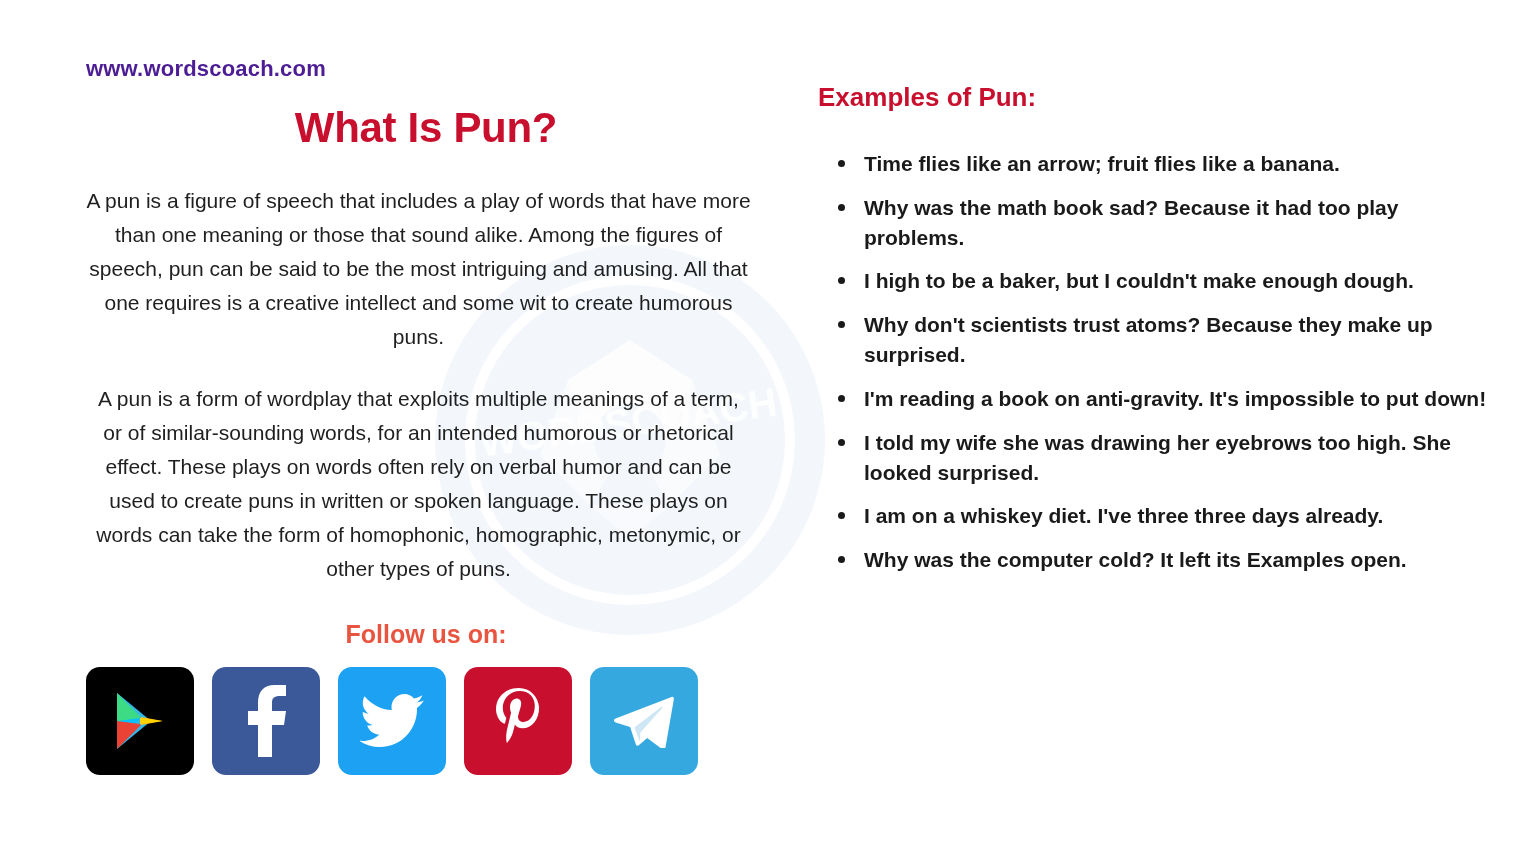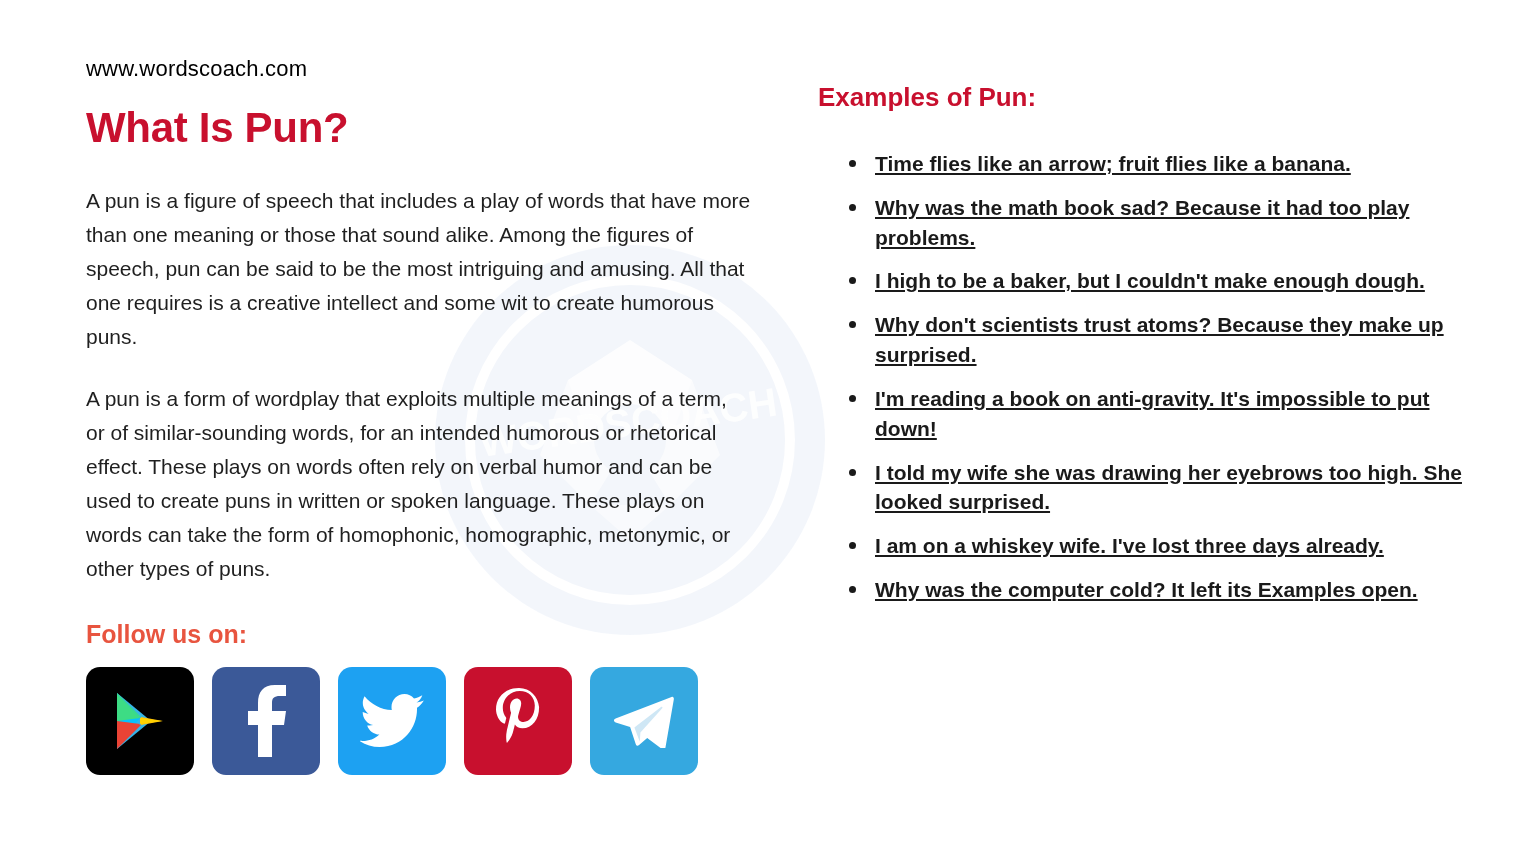--- a/index.html
+++ b/index.html
@@ -35,46 +35,49 @@
 
   
   .left-col {
     position: absolute;
     left: 86px;
     top: 56px;
     width: 680px;
   }
   .site-url {
     font-size: 22px;
-    font-weight: normal;
+    font-weight: bold;
     letter-spacing: 0.2px;
-    color: #000000;
+    color: #4c1d95;
     margin: 0 0 22px 0;
   }
   .page-title {
     font-size: 42px;
     font-weight: bold;
     color: #c8102e;
     margin: 0 0 32px 0;
     letter-spacing: -0.3px;
+    text-align: center;
   }
   .body-para {
     font-size: 21px;
     line-height: 1.62;
     color: #1f1f1f;
     margin: 0 0 28px 0;
     max-width: 665px;
     position: relative;
     z-index: 2;
+    text-align: center;
   }
   .follow-title {
     font-size: 25px;
     font-weight: bold;
     color: #e8543f;
     margin: 34px 0 18px 0;
+    text-align: center;
   }
   .social-row {
     display: flex;
     gap: 18px;
     align-items: center;
   }
   .social-icon {
     width: 108px;
     height: 108px;
     border-radius: 14px;
@@ -96,24 +99,23 @@
     top: 82px;
     width: 680px;
   }
   .examples-title {
     font-size: 26px;
     font-weight: bold;
     color: #c8102e;
     margin: 0 0 36px 0;
   }
   .examples-list {
-    margin: 11px;
+    margin: 0;
     padding-left: 46px;
     list-style: none;
-    text-decoration: underline;
   }
   .examples-list li {
     position: relative;
     font-size: 21px;
     font-weight: bold;
     line-height: 1.42;
     color: #1a1a1a;
     margin-bottom: 14px;
     max-width: 640px;
   }
@@ -207,18 +209,18 @@
 
   <div class="right-col">
     <h2 class="examples-title">Examples of Pun:</h2>
     <ul class="examples-list">
       <li>Time flies like an arrow; fruit flies like a banana.</li>
       <li>Why was the math book sad? Because it had too play problems.</li>
       <li>I high to be a baker, but I couldn't make enough dough.</li>
       <li>Why don't scientists trust atoms? Because they make up surprised.</li>
       <li>I'm reading a book on anti-gravity. It's impossible to put down!</li>
       <li>I told my wife she was drawing her eyebrows too high. She looked surprised.</li>
-      <li>I am on a whiskey wife. I've lost three days already.</li>
+      <li>I am on a whiskey diet. I've three three days already.</li>
       <li>Why was the computer cold? It left its Examples open.</li>
     </ul>
   </div>
 
 </div>
 
 </body></html>

